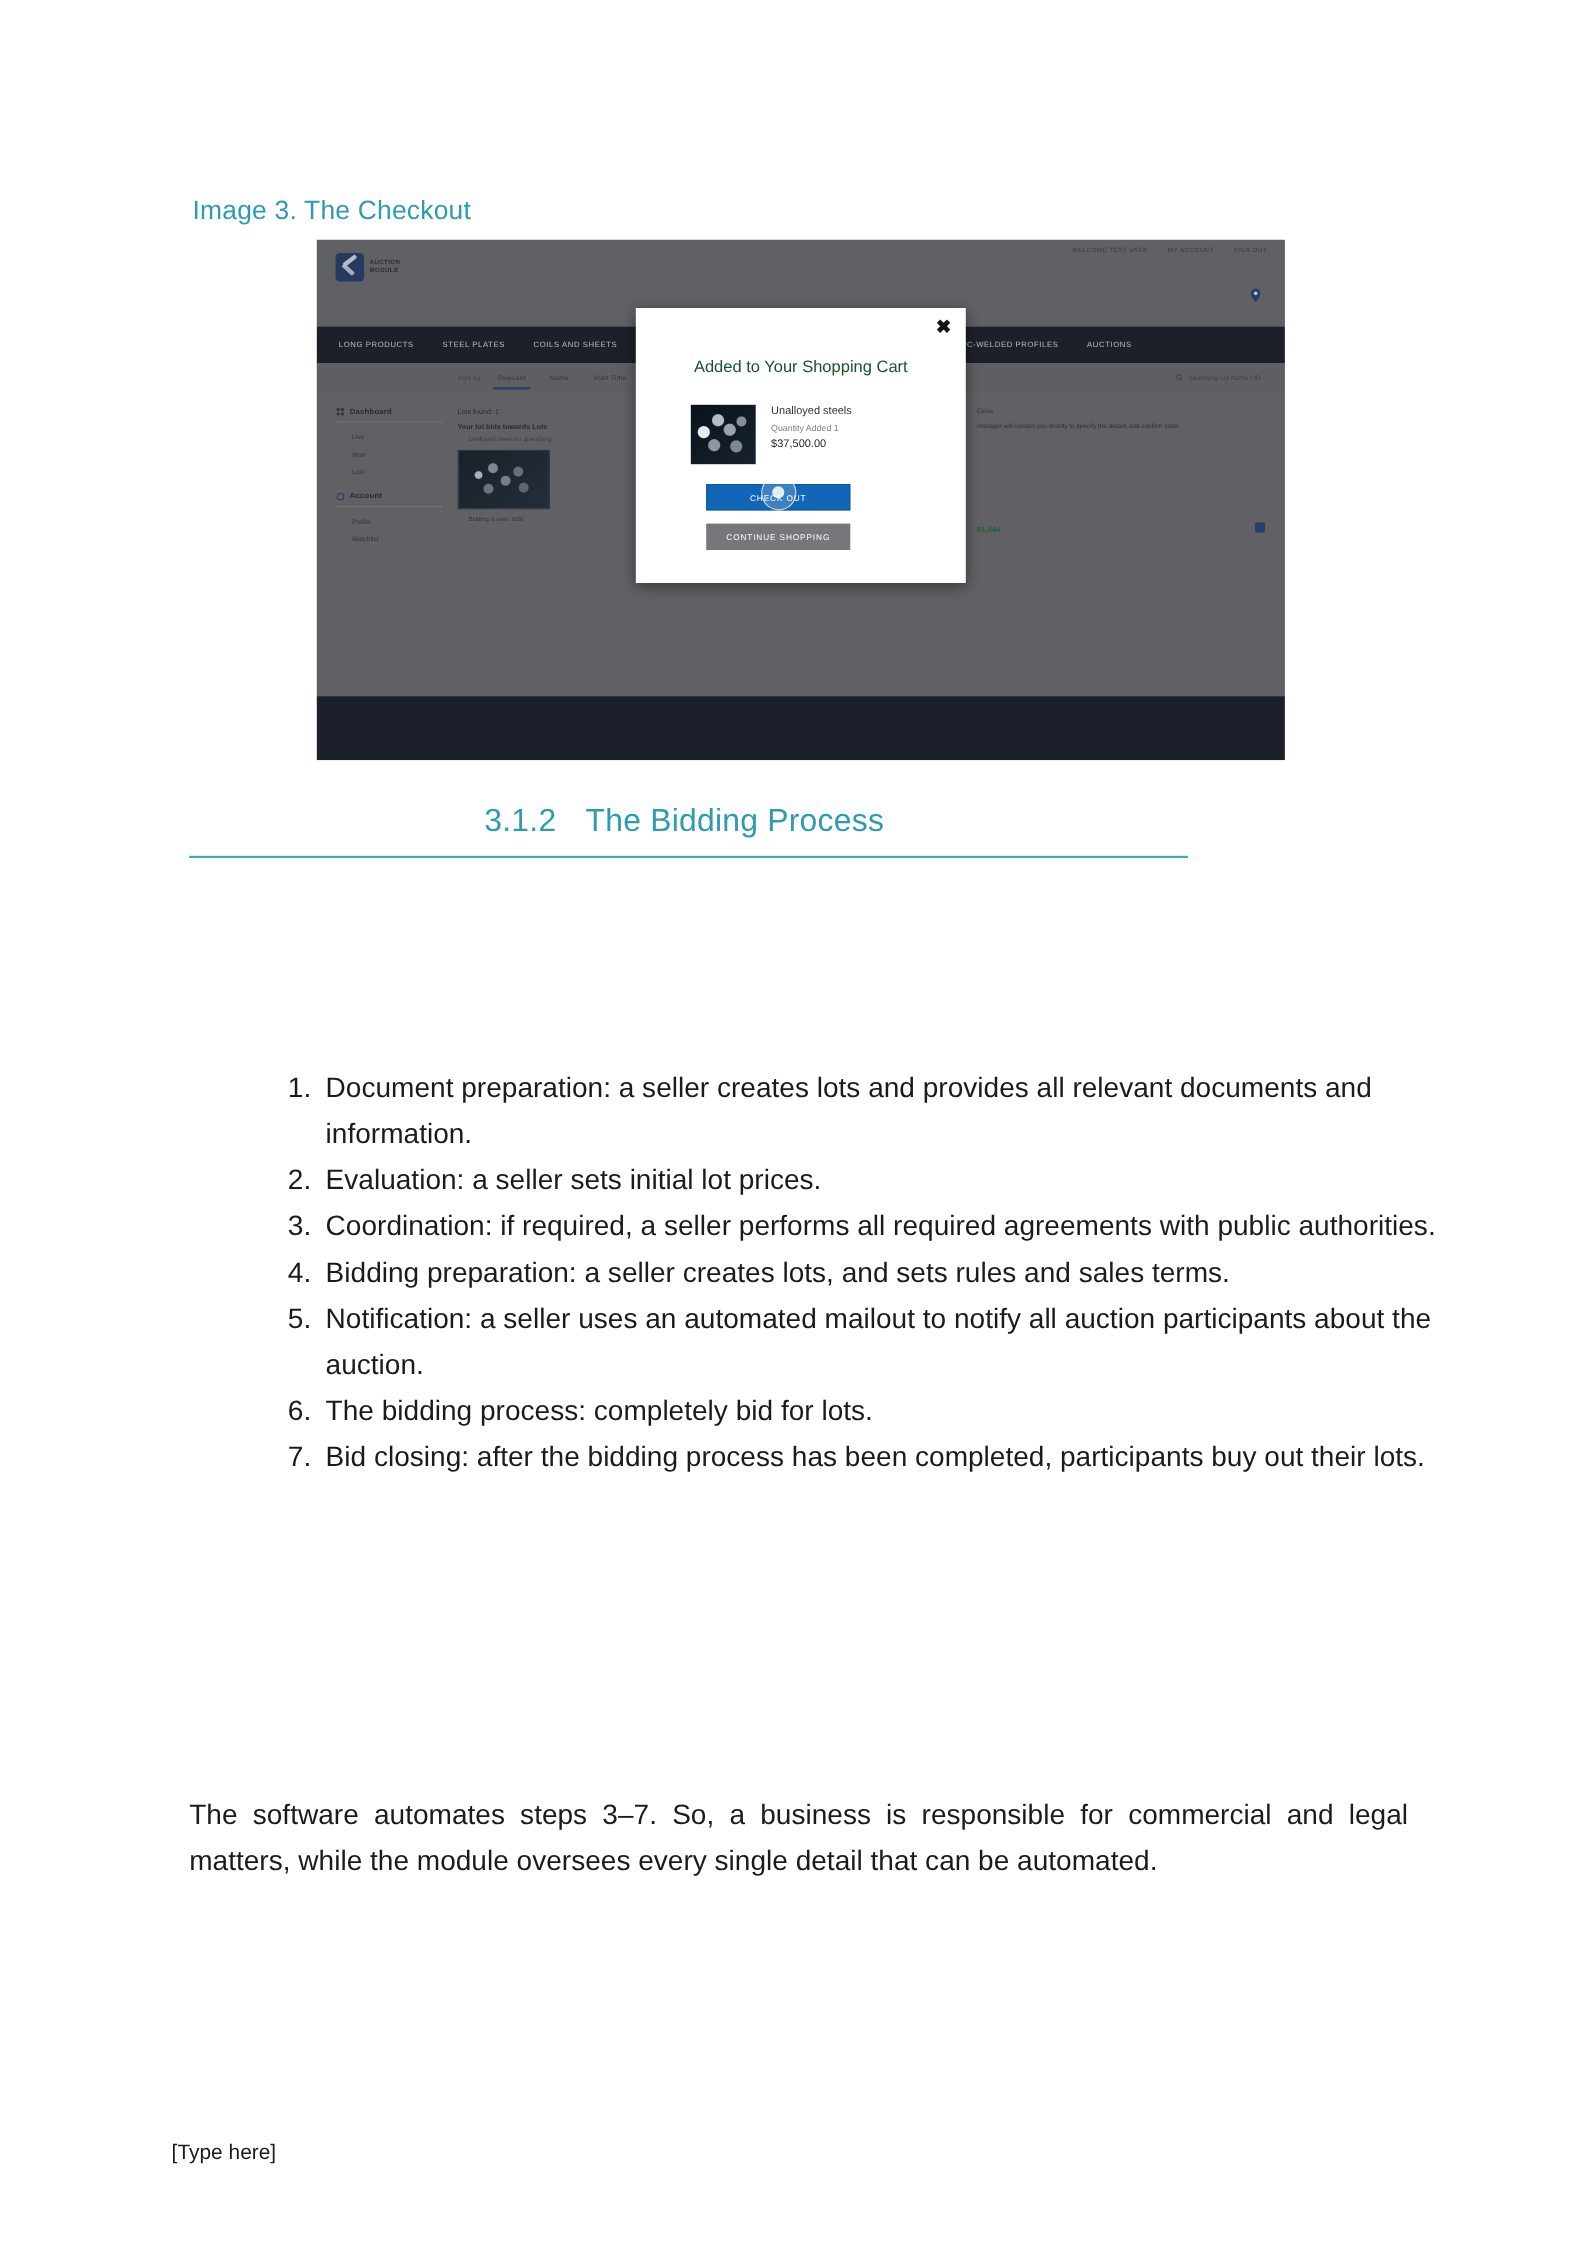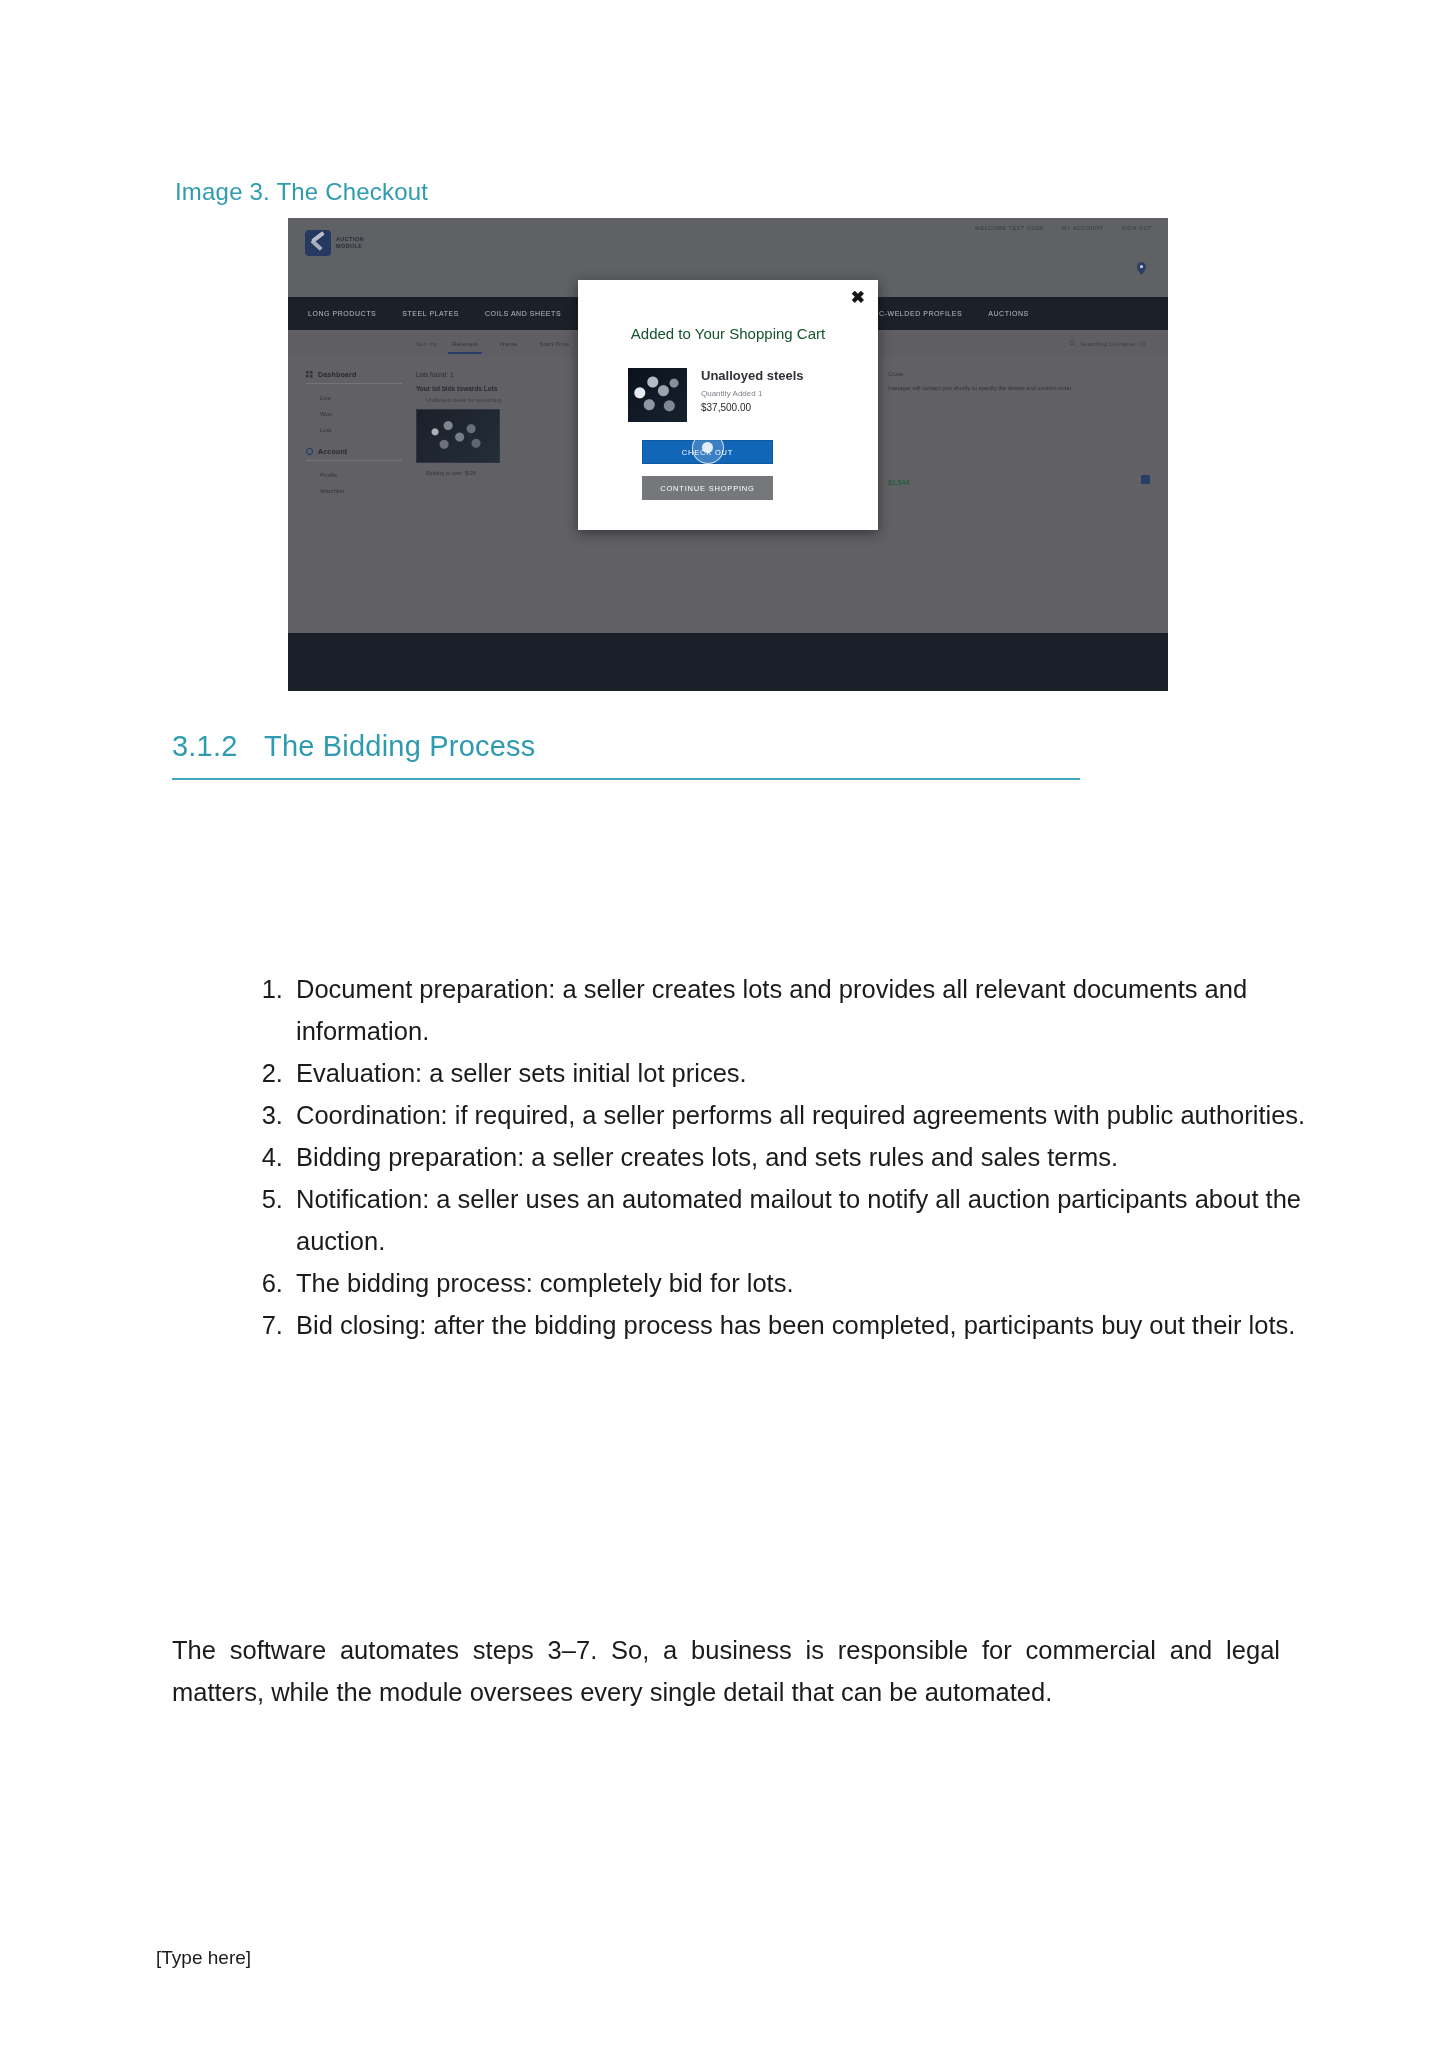--- a/index.html
+++ b/index.html
@@ -376,22 +376,22 @@
       radial-gradient(circle at 20% 46%, #e7eaef 5px, transparent 6px),
       radial-gradient(circle at 42% 26%, #b4bcc6 5px, transparent 6px),
       radial-gradient(circle at 60% 42%, #9aa3ae 5px, transparent 6px),
       radial-gradient(circle at 36% 68%, #8d96a2 5px, transparent 6px),
       radial-gradient(circle at 70% 70%, #7e8793 5px, transparent 6px),
       radial-gradient(circle at 78% 28%, #868f9b 4px, transparent 5px),
       linear-gradient(140deg, #0a111b, #17222f);
     flex: none;
   }
   .modal-info .mi-name {
-    font-size: 13px;
-    font-weight: bold;
+    font-size: 10px;
+    font-weight: normal;
     color: #2e3238;
     margin-bottom: 6px;
     text-align: right;
   }
   .modal-info .mi-qty {
     font-size: 8px;
     color: #7b7f86;
     margin-bottom: 4px;
   }
   .modal-info .mi-price {
@@ -448,20 +448,21 @@
   .heading {
     position: absolute;
     left: 172px;
     top: 730px;
     width: 900px;
     color: #2f9bb0;
     font-size: 29px;
     letter-spacing: 0.2px;
     display: flex;
     align-items: baseline;
+    justify-content: center;
   }
   .heading .h-num { width: 92px; flex: none; }
   .heading-rule {
     position: absolute;
     left: 172px;
     top: 778px;
     width: 908px;
     height: 2px;
     background: #3fa8bb;
   }

